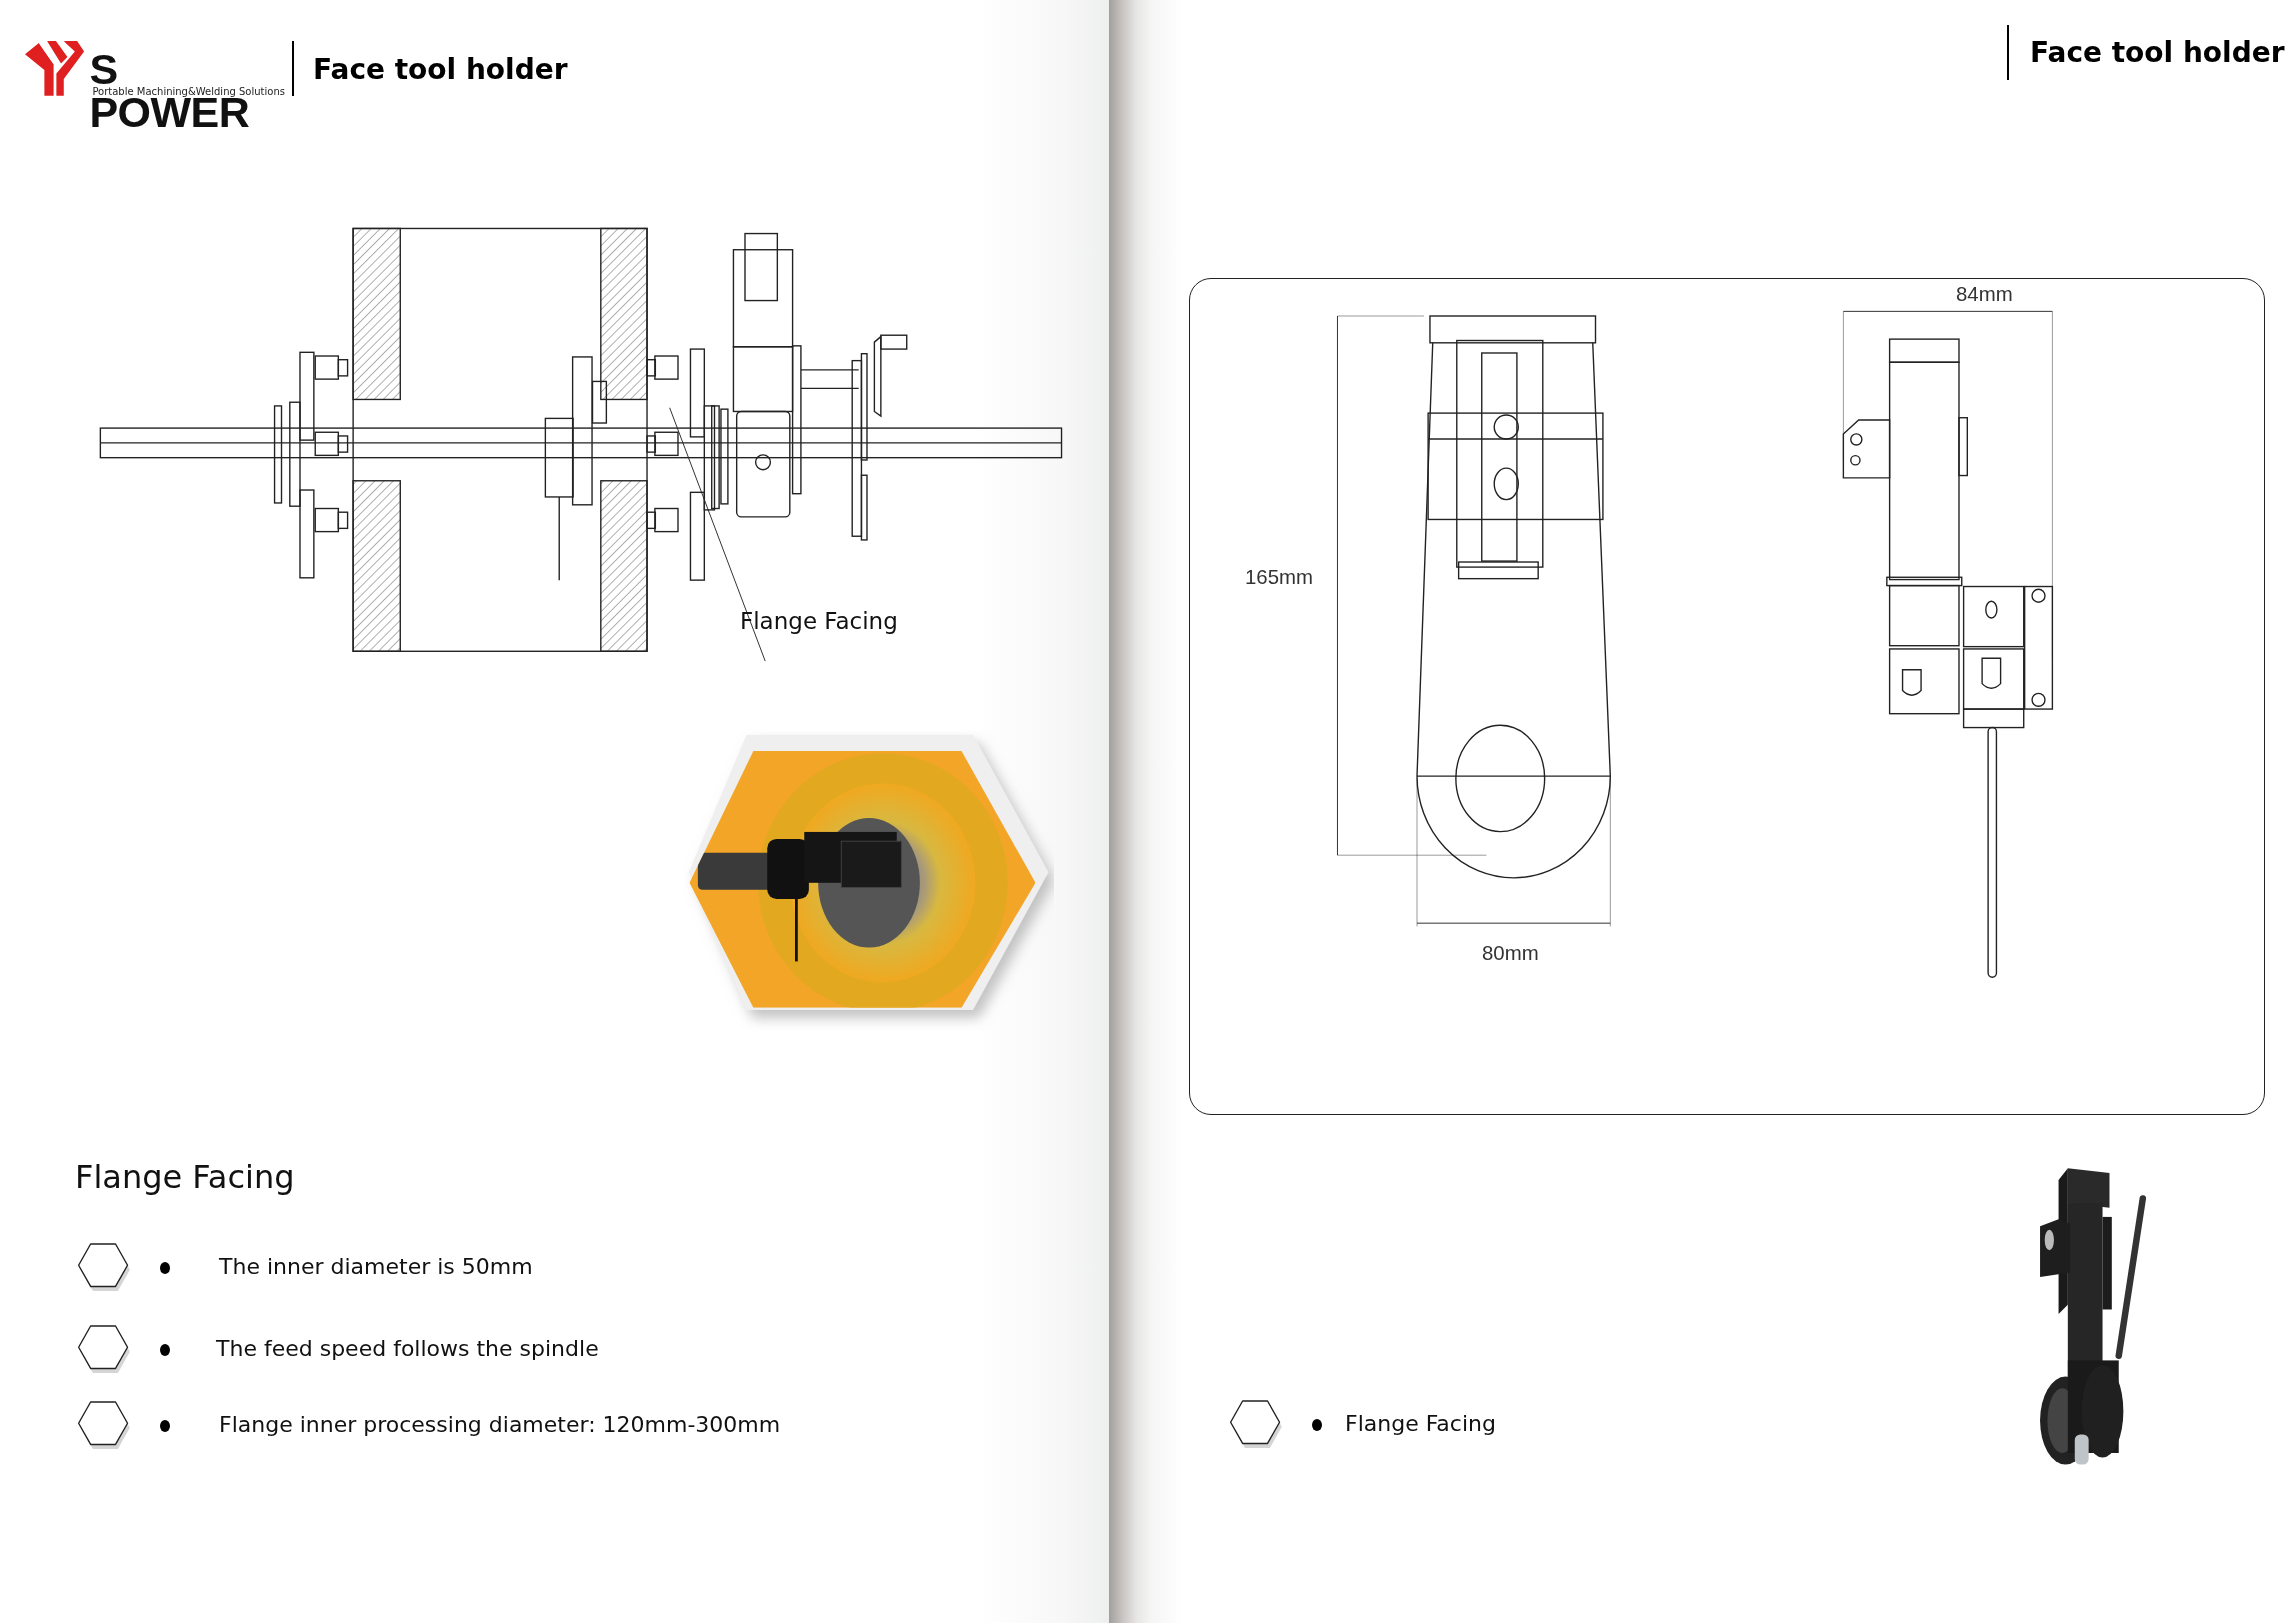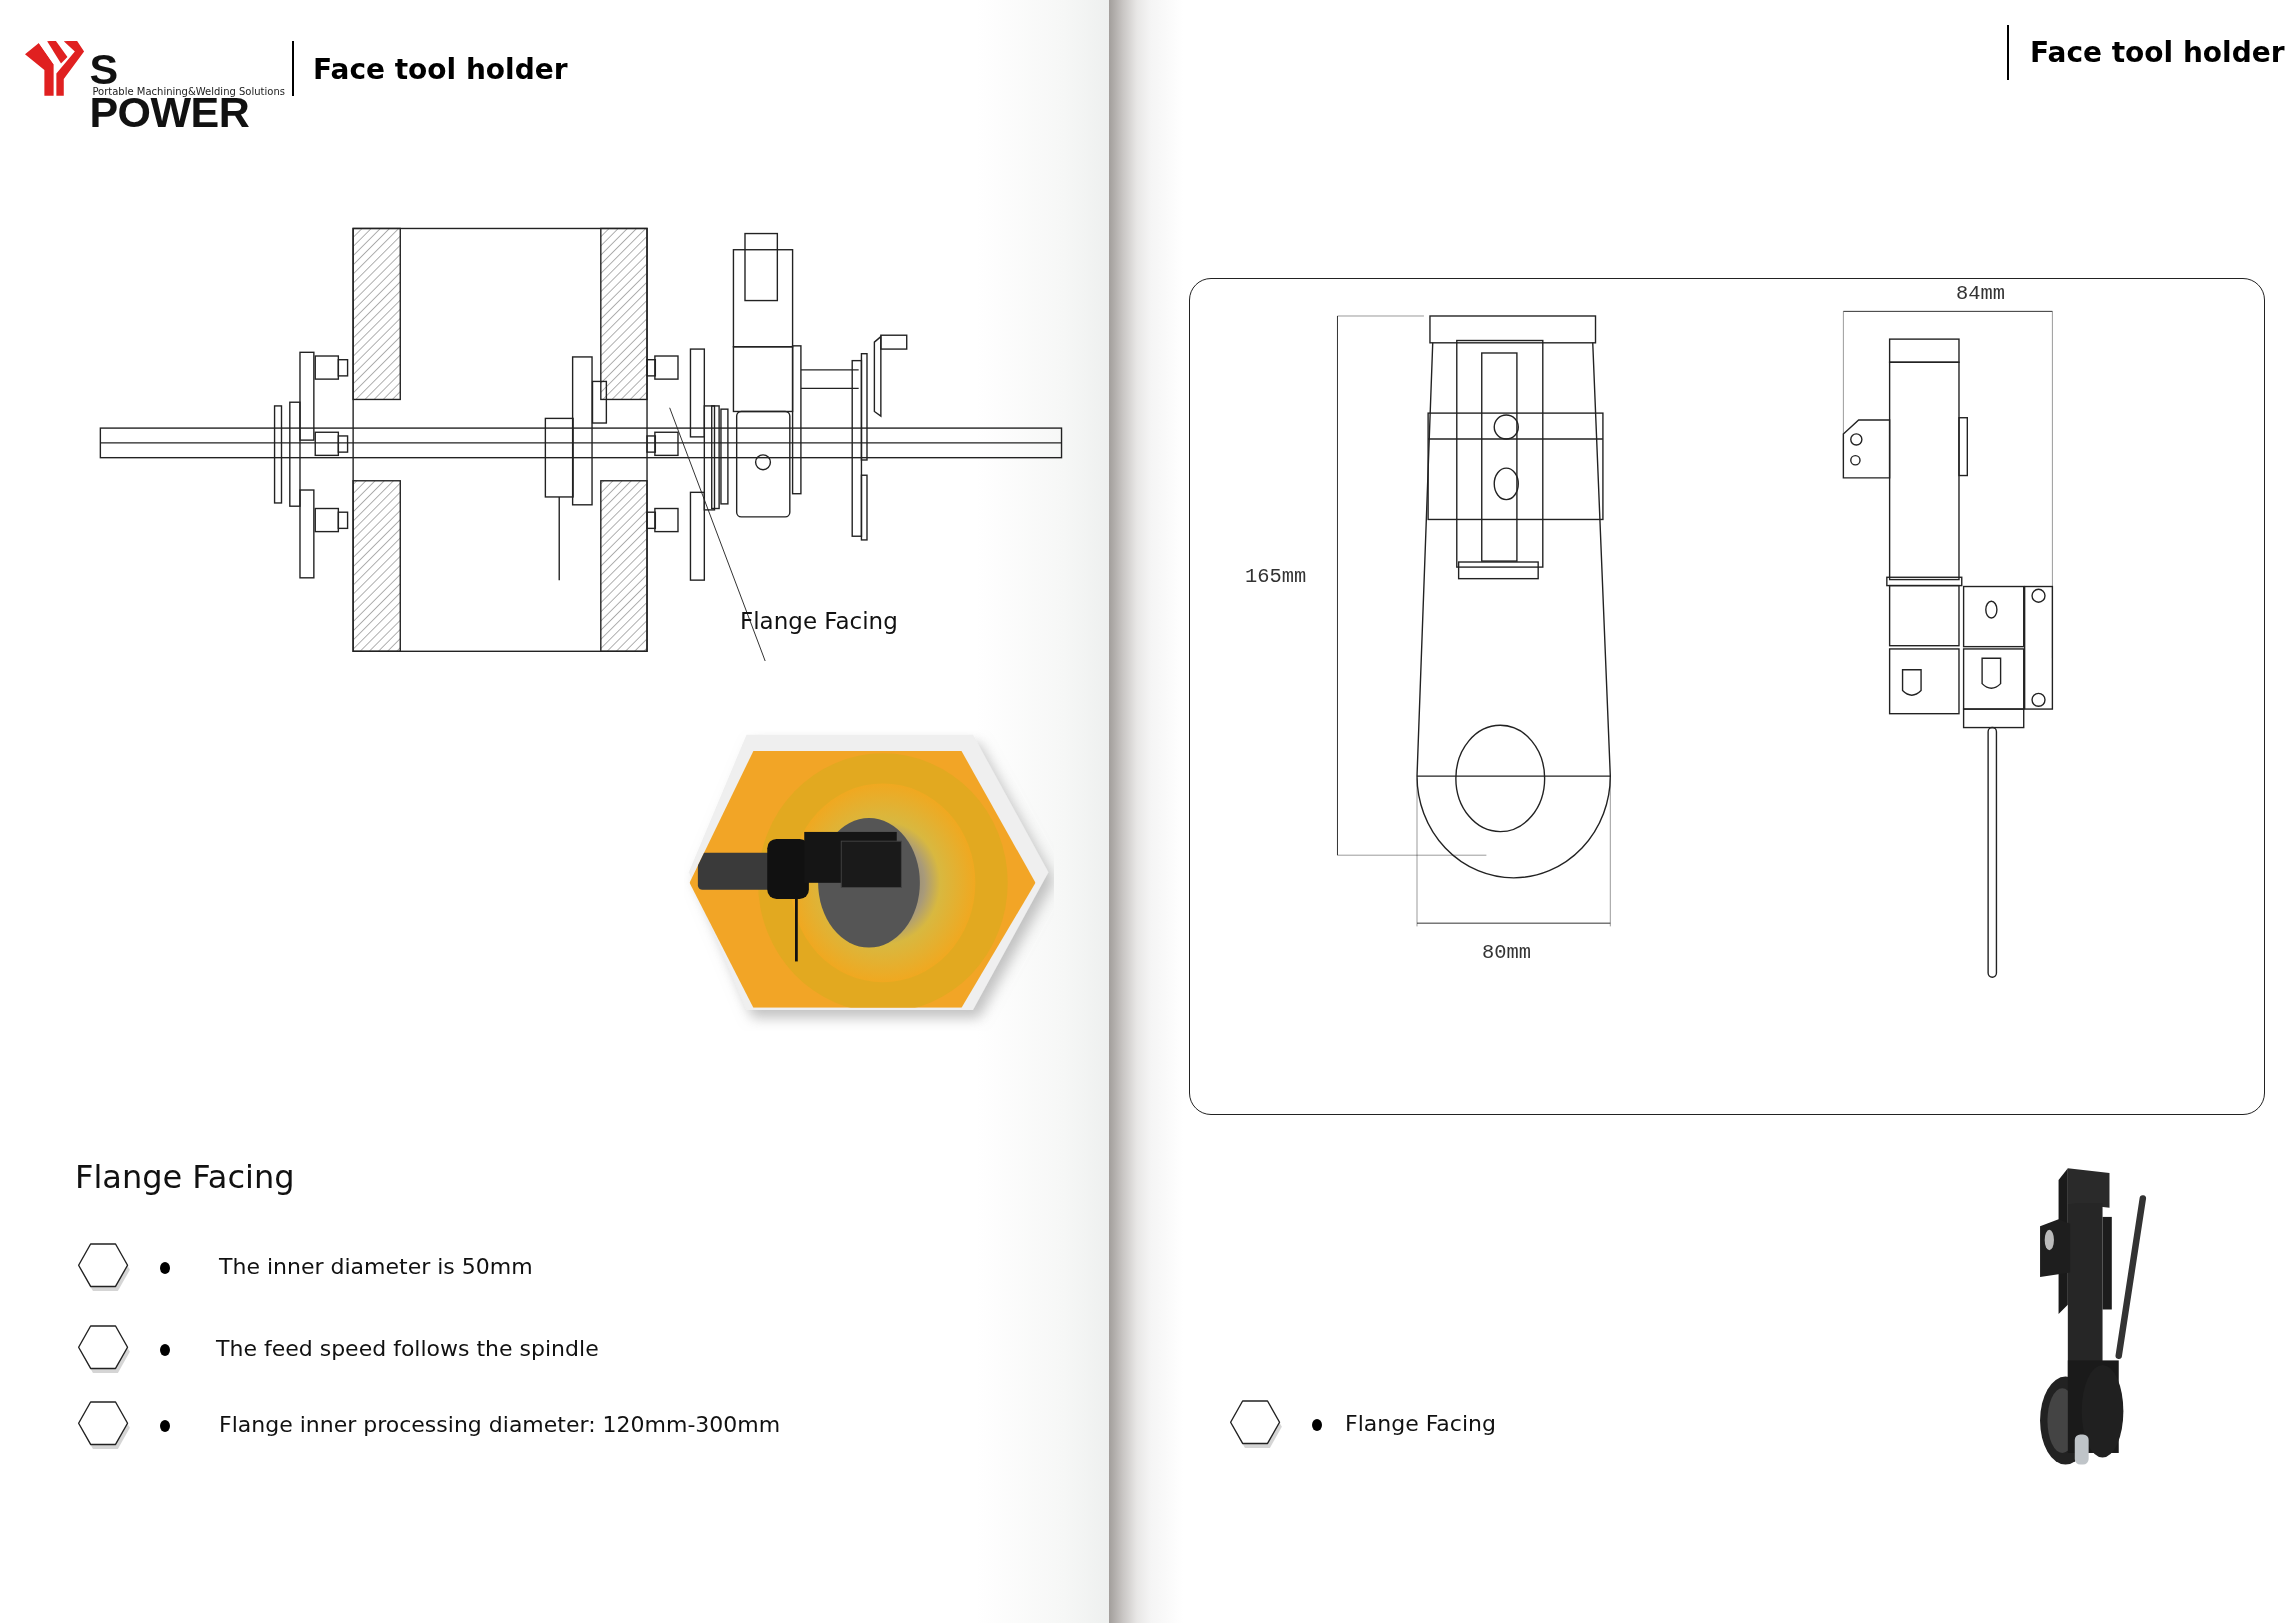--- a/index.html
+++ b/index.html
@@ -8,21 +8,21 @@
   .page-right { position:absolute; left:1109px; top:0; width:1187px; height:1623px; background:linear-gradient(to right,#a29e9b 0px,#c9c6c4 14px,#e8e7e6 28px,#f5f5f5 42px,#ffffff 74px,#ffffff 100%); }
   .abs { position:absolute; }
   .logo-text { font-family:"Liberation Sans", sans-serif; font-weight:bold; font-size:43px; letter-spacing:-0.5px; color:#111; line-height:1; }
   .logo-sub { font-family:"DejaVu Sans", sans-serif; font-size:10px; color:#222; white-space:nowrap; }
   .hdr-title { font-family:"DejaVu Sans", sans-serif; font-weight:bold; font-size:28px; color:#000; white-space:nowrap; line-height:1; }
   .divider { background:#000; width:2.3px; }
   .section-title { font-family:"DejaVu Sans", sans-serif; font-size:32px; color:#111; white-space:nowrap; line-height:1; }
   .bullet-text { font-family:"DejaVu Sans", sans-serif; font-size:22px; color:#111; white-space:nowrap; line-height:1; }
   .dot { width:10.2px; height:12px; border-radius:50%; background:#000; }
   .callout { font-family:"DejaVu Sans", sans-serif; font-size:23px; color:#111; white-space:nowrap; line-height:1; }
-  .dim { font-family:Liberation Mono, monospace; font-size:20.4px; color:#333; white-space:nowrap; line-height:1; }
+  .dim { font-family:Liberation Sans, sans-serif; font-size:20.4px; color:#333; white-space:nowrap; line-height:1; }
   .panel { position:absolute; left:1189px; top:278px; width:1076px; height:837px; border:1.9px solid #222; border-radius:22px; background:#fff; box-sizing:border-box; }
 </style>
 </head>
 <body>
 
 <div class="page-left">
 
   <div class="abs" style="left:25.4px; top:41px; width:259px; height:56px;">
     <svg class="abs" style="left:0; top:0;" width="60" height="55" viewBox="0 0 130 118">
       <polygon points="0,28 30,4 62,50 62,118 42,118 42,62" fill="#e02020"></polygon>

